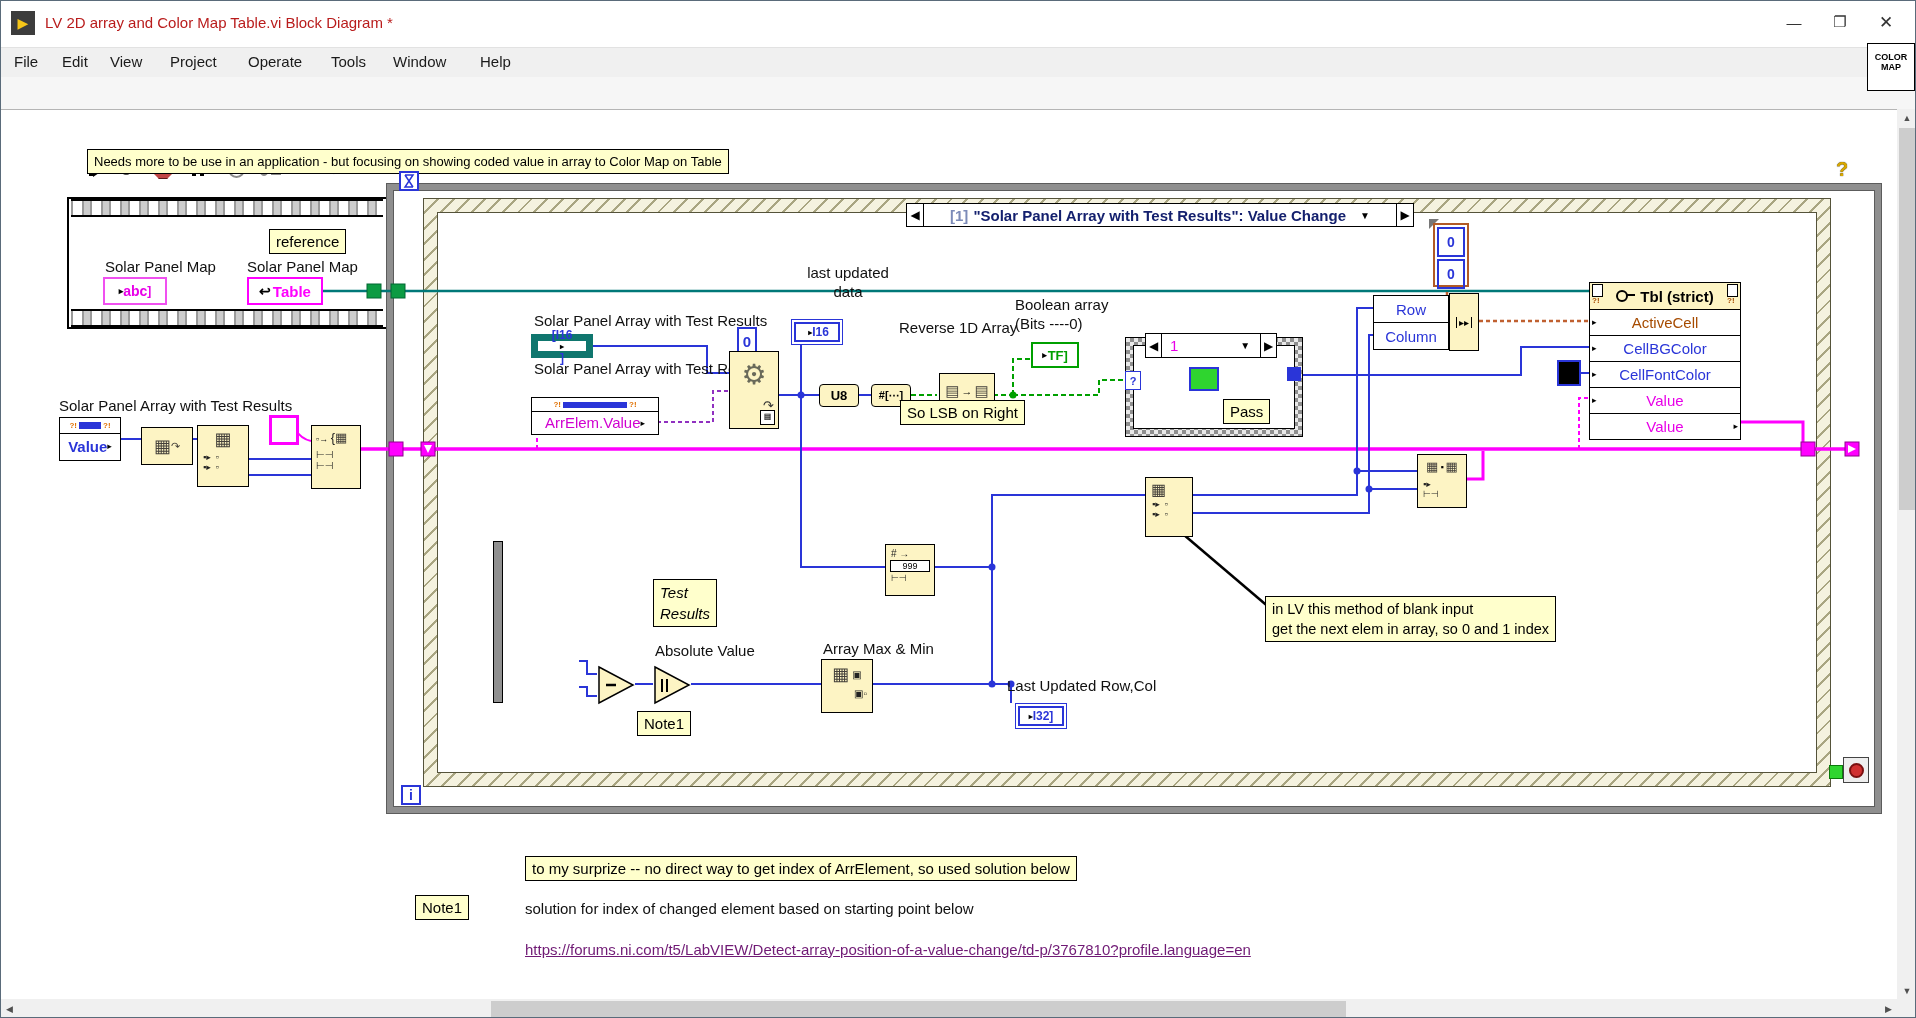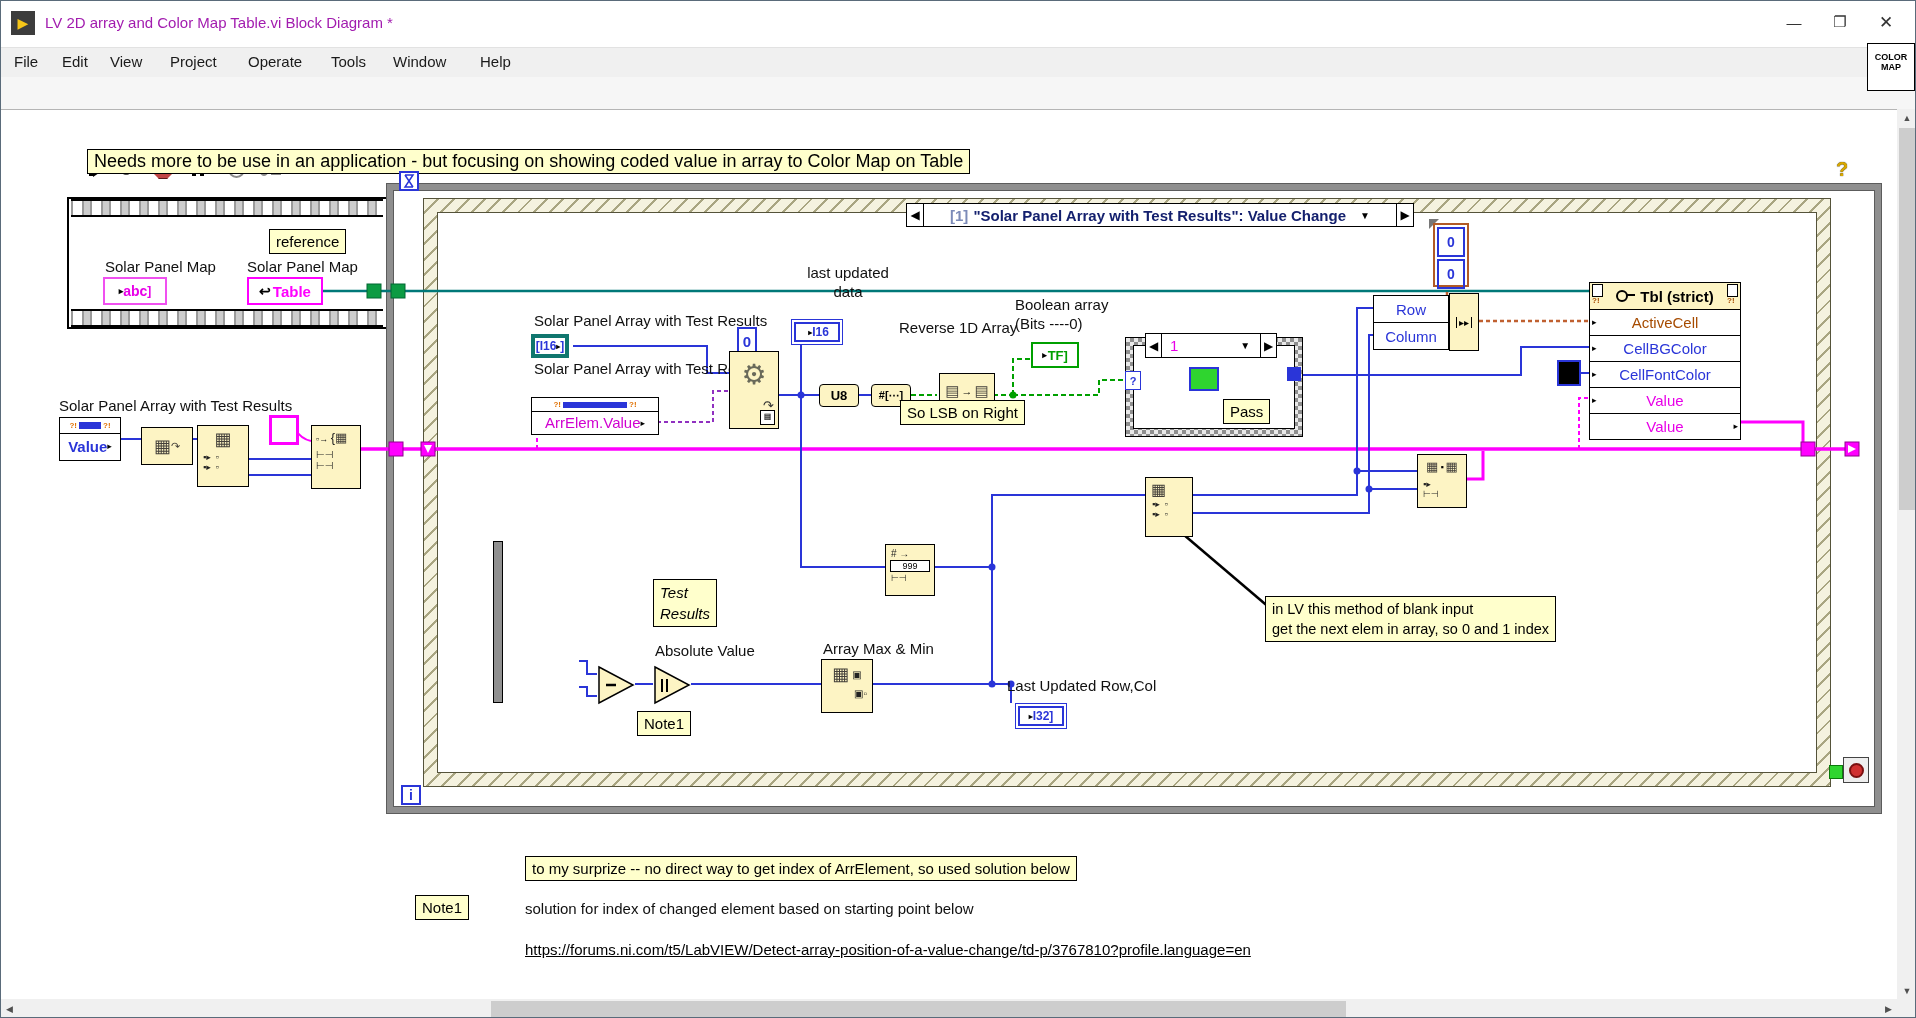--- a/index.html
+++ b/index.html
@@ -1,21 +1,21 @@
 <!DOCTYPE html>
 <html><head>
 <meta charset="utf-8">
 <style>
   html,body{margin:0;padding:0;background:#d0d0d0;}
   #screen{position:relative;width:1916px;height:1018px;background:#fff;overflow:hidden;
           font-family:"Liberation Sans",sans-serif;border:1px solid #5a6b7a;box-sizing:border-box;}
   .abs{position:absolute;}
   
   #titlebar{position:absolute;left:0;top:0;width:100%;height:46px;background:#fff;}
-  #title-text{position:absolute;left:44px;top:13px;font-size:15px;color:#a21caf;white-space:nowrap;}
+  #title-text{position:absolute;left:44px;top:13px;font-size:15px;color:#b91c1c;white-space:nowrap;}
   .winbtn{position:absolute;top:0;width:46px;height:42px;display:flex;align-items:center;justify-content:center;
           font-size:15px;color:#333;}
   #menubar{position:absolute;left:0;top:46px;width:100%;height:30px;background:#f0f0f0;border-top:1px solid #e2e2e2;}
   .menu-item{position:absolute;top:5px;font-size:15px;color:#1a1a1a;}
   #toolbar{position:absolute;left:0;top:76px;width:100%;height:32px;background:#f6f6f6;border-bottom:1px solid #b5b5b5;}
   .tico{position:absolute;top:81px;width:22px;height:22px;display:flex;align-items:center;justify-content:center;}
   
   .note{position:absolute;background:#FFFFCC;border:1px solid #000;padding:2px 6px;font-size:15px;
         white-space:nowrap;color:#000;line-height:19px;}
   .lbl{position:absolute;font-size:15px;white-space:nowrap;color:#101010;line-height:19px;}
@@ -44,21 +44,21 @@
           background:#fff;position:relative;}
   .inarrow{position:absolute;left:2px;top:7px;font-size:9px;color:#000;}
   .pagelet{width:9px;height:11px;background:#fff;border:1px solid #000;}
   .qbang{font-size:8px;font-weight:bold;color:#A64B00;line-height:8px;}
   .keyicon{display:inline-block;width:8px;height:8px;border:2px solid #000;border-radius:50%;position:relative;margin-right:4px;}
   .keyicon::after{content:"";position:absolute;left:8px;top:2px;width:9px;height:2px;background:#000;}
   
   .sbar{position:absolute;background:#f0f0f0;}
   .sthumb{position:absolute;background:#cdcdcd;}
   .sarrow{position:absolute;display:flex;align-items:center;justify-content:center;font-size:9px;color:#505050;}
-  a.link{position:absolute;font-size:15px;color:#000000;text-decoration:underline;white-space:nowrap;}
+  a.link{position:absolute;font-size:15px;color:#701a75;text-decoration:underline;white-space:nowrap;}
 </style>
 </head>
 <body>
 
 <div id="screen">
 
   <div id="titlebar">
     <div class="abs" style="left:10px;top:10px;width:24px;height:24px;background:#3c3c3c;display:flex;align-items:center;justify-content:center;">
       <span style="color:#f5c518;font-size:14px;">▶</span>
     </div>
@@ -103,21 +103,21 @@
     <div class="tico" style="left:320px;color:#7a7a7a;font-size:15px;"><span style="width:7px;height:7px;background:#e8e0a8;border:1px solid #999;"></span>⇗</div>
     <div class="tico" style="left:349px;color:#7a7a7a;font-size:15px;"><span style="width:7px;height:7px;background:#e8e0a8;border:1px solid #999;"></span>⇑</div>
     <div class="tico" style="left:1830px;font-size:20px;font-weight:bold;color:#d9a800;text-shadow:0 0 1px #000;">?</div>
   </div>
 
   <div class="abs" style="left:1866px;top:42px;width:46px;height:46px;background:#fff;border:1px solid #000;text-align:center;">
     <div style="font-size:9px;font-weight:bold;margin-top:8px;">COLOR</div>
     <div style="font-size:9px;font-weight:bold;">MAP</div>
   </div>
 
-  <div class="note" style="left:86px;top:148px;font-size:18px;">Needs more to be use in an application - but focusing on showing coded value in array to Color Map on Table</div>
+  <div class="note" style="left:86px;top:148px;font-size:13px;">Needs more to be use in an application - but focusing on showing coded value in array to Color Map on Table</div>
 
   <div class="abs" style="left:66px;top:196px;width:318px;height:128px;border:2px solid #000;background:#fff;">
     <div class="filmstrip" style="top:0;"></div>
     <div class="filmstrip" style="bottom:0;"></div>
   </div>
 
   <div id="whileloop"></div>
 
   <div id="eventstruct">
     <div id="event-inner"></div>
@@ -260,21 +260,21 @@
     <span style="color:#14206E;font-weight:600;">"Solar Panel Array with Test Results": Value Change</span>
     <span style="margin-left:14px;font-size:10px;color:#000;">▼</span>
   </div>
   <div class="selcell" style="left:1395px;top:202px;width:18px;height:24px;">▶</div>
 
   <div class="lbl" style="left:797px;top:262px;text-align:center;width:100px;">
     <div>last updated</div>
       <div>data</div>
   </div>
   <div class="lbl" style="left:533px;top:310px;">Solar Panel Array with Test Results</div>
-  <div class="term" style="left:530px;top:333px;width:38px;height:24px;border:4px solid #0f766e;">
+  <div class="term" style="left:530px;top:333px;width:62px;height:24px;border:7px solid #0f766e;flex-direction:column;">
     <span class="blue">[I16</span>
       <span style="font-size:8px;">▸</span>
       <span class="blue">]</span>
   </div>
   <div class="term" style="left:736px;top:326px;width:20px;height:28px;border:2px solid #2A35D8;font-size:15px;">
     <span class="blue">0</span>
   </div>
   <div class="term dblblue" style="left:790px;top:318px;width:52px;height:26px;padding-left:3px;">
     <span style="font-size:8px;">▸</span>
       <span class="blue">I16</span>

